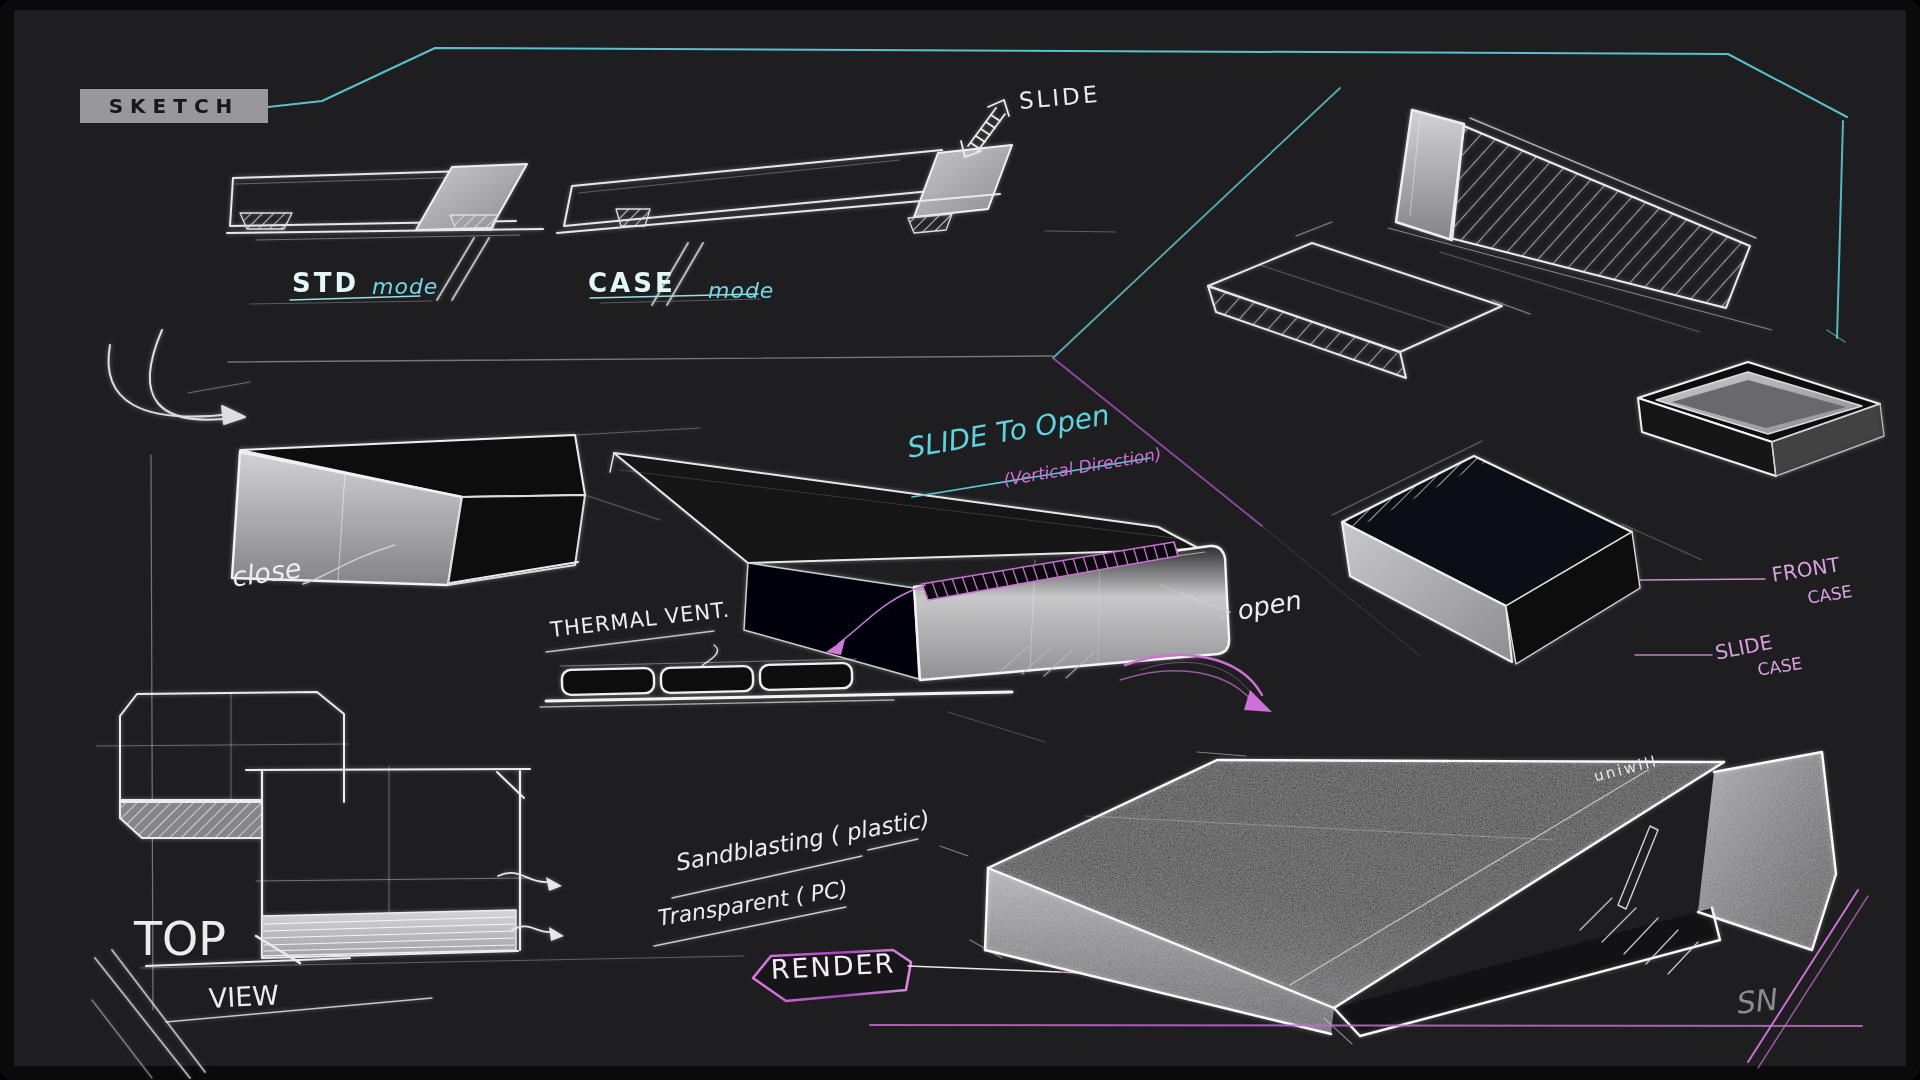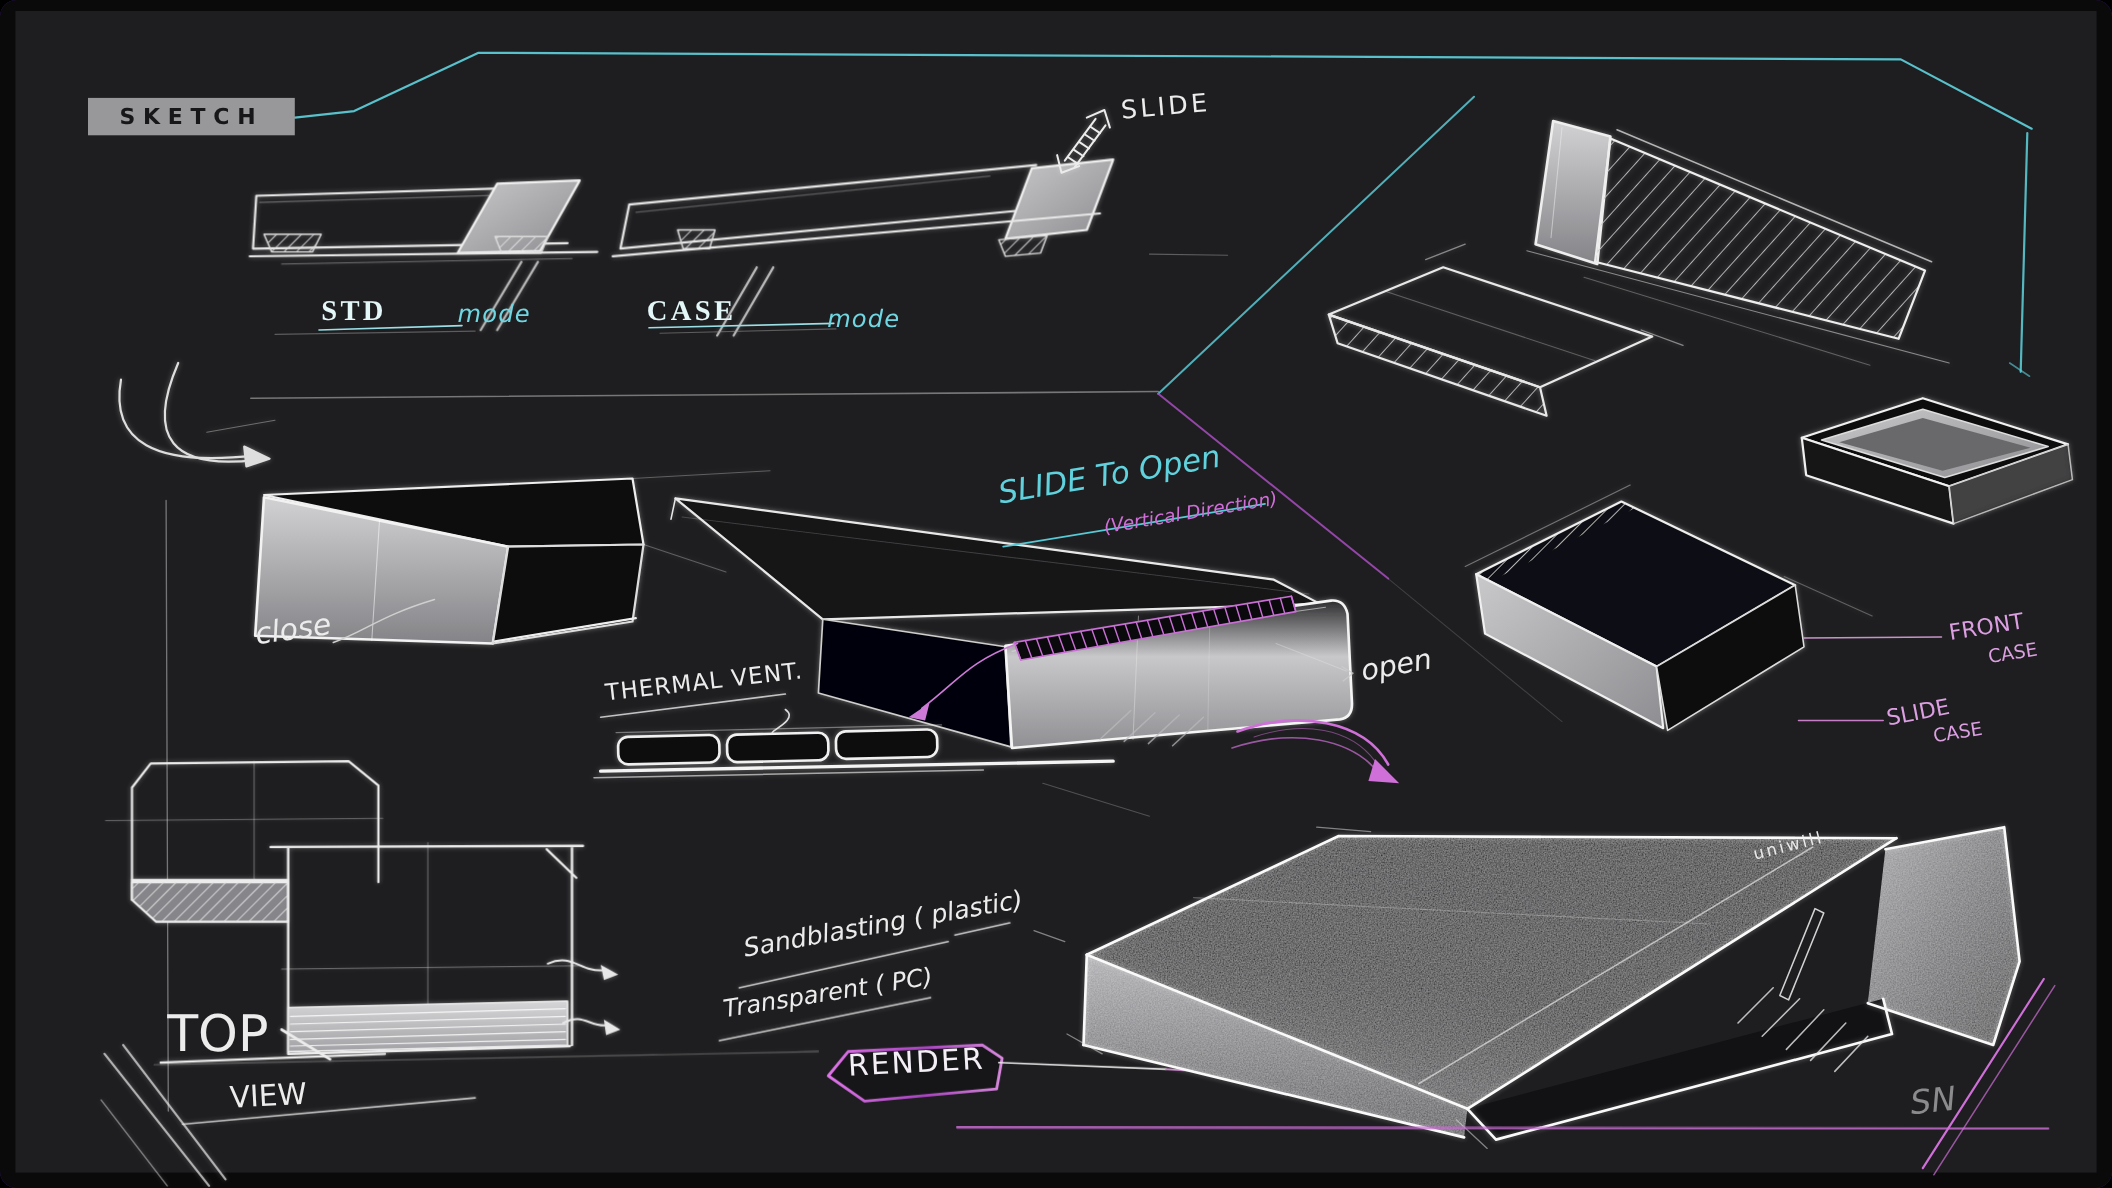--- a/index.html
+++ b/index.html
@@ -5,22 +5,22 @@
   html,body{margin:0;padding:0;background:#000;}
   .stage{position:relative;width:1920px;height:1080px;overflow:hidden;background:#4c1d95;
          font-family:"DejaVu Sans",sans-serif;border-radius:15px;}
   .stage svg{position:absolute;left:0;top:0;}
   svg *{stroke-linecap:round;stroke-linejoin:round;}
   .lbl{position:absolute;white-space:nowrap;transform-origin:left top;color:#ececec;
        font-family:"DejaVu Sans",sans-serif;}
   .tag-box{position:absolute;left:80px;top:89px;width:188px;height:34px;background:#98989a;
        color:#17171a;font-weight:bold;font-size:20px;letter-spacing:7px;display:flex;
        align-items:center;justify-content:center;}
-  .mode-main{font-weight:bold;letter-spacing:3px;color:#e3f6f8;font-size:26px;font-family:Liberation Serif, serif;}
-  .mode-sub{font-style:italic;color:#6fd6e2;font-size:22px;letter-spacing:1px;margin-left:44px;}
+  .mode-main{font-weight:bold;letter-spacing:3px;color:#e3f6f8;font-size:26px;}
+  .mode-sub{font-style:italic;color:#6fd6e2;font-size:22px;letter-spacing:1px;}
   .script{font-style:italic;}
   .cyan{color:#5fd2de;}
   .mag{color:#d06ed8;}
   .pink{color:#dc9fe2;}
 </style>
 </head>
 <body>
 
 <div class="stage">
 
@@ -343,21 +343,21 @@
 <div class="lbl" style="left:549px;top:618px;font-size:21px;letter-spacing:1px;transform:rotate(-6.5deg);">THERMAL VENT.</div>
 
 <div class="lbl pink" style="left:1770px;top:563px;font-size:20px;transform:rotate(-9deg);">FRONT</div>
 <div class="lbl pink" style="left:1806px;top:588px;font-size:17px;transform:rotate(-9deg);">CASE</div>
 <div class="lbl pink" style="left:1713px;top:641px;font-size:20px;transform:rotate(-11deg);">SLIDE</div>
 <div class="lbl pink" style="left:1756px;top:660px;font-size:17px;transform:rotate(-9deg);">CASE</div>
 
 <div class="lbl script" style="left:674px;top:850px;font-size:23px;transform:rotate(-10deg);">Sandblasting ( plastic)</div>
 <div class="lbl script" style="left:656px;top:906px;font-size:22px;transform:rotate(-9deg);">Transparent ( PC)</div>
 
-<div class="lbl" style="left:152px;top:912px;font-size:46px;">TOP</div>
+<div class="lbl" style="left:134px;top:912px;font-size:46px;">TOP</div>
 <div class="lbl" style="left:208px;top:983px;font-size:27px;transform:rotate(-3deg);">VIEW</div>
 
 <div class="lbl" style="left:770px;top:954px;font-size:27px;letter-spacing:2px;color:#f4eef6;transform:rotate(-3deg);">RENDER</div>
 
 <div class="lbl" style="left:1592px;top:768px;font-size:15px;letter-spacing:2.5px;transform:rotate(-14deg);color:#eaeaea;">uniwill</div>
 
 <div class="lbl script" style="left:1735px;top:986px;font-size:30px;color:#8b8b8e;transform:rotate(-6deg);">SN</div>
 
 </div>
 

